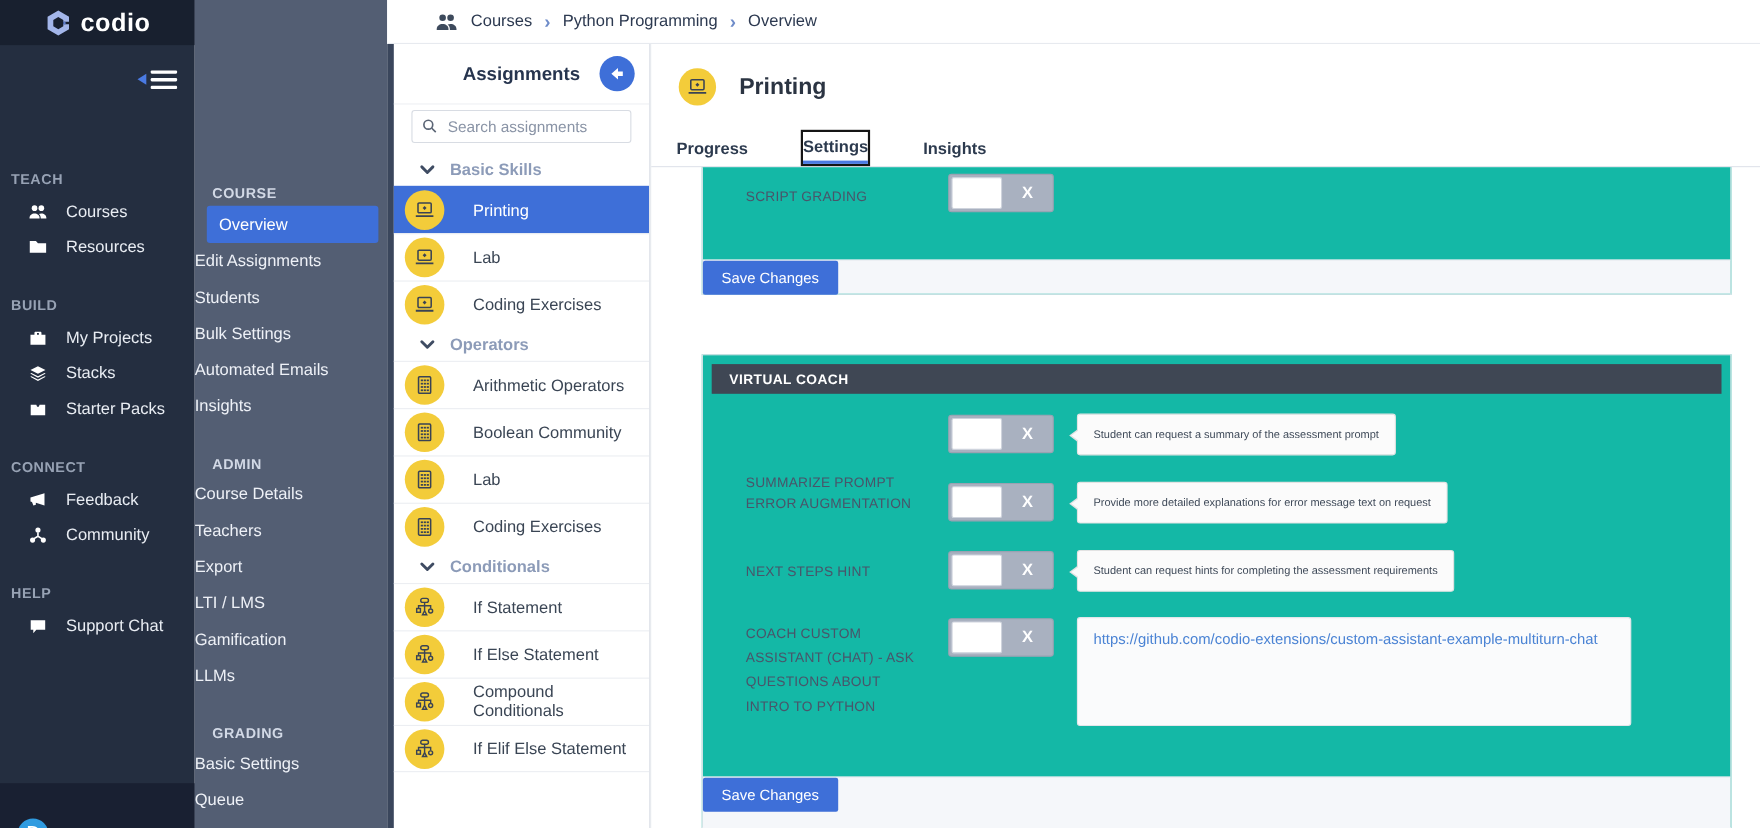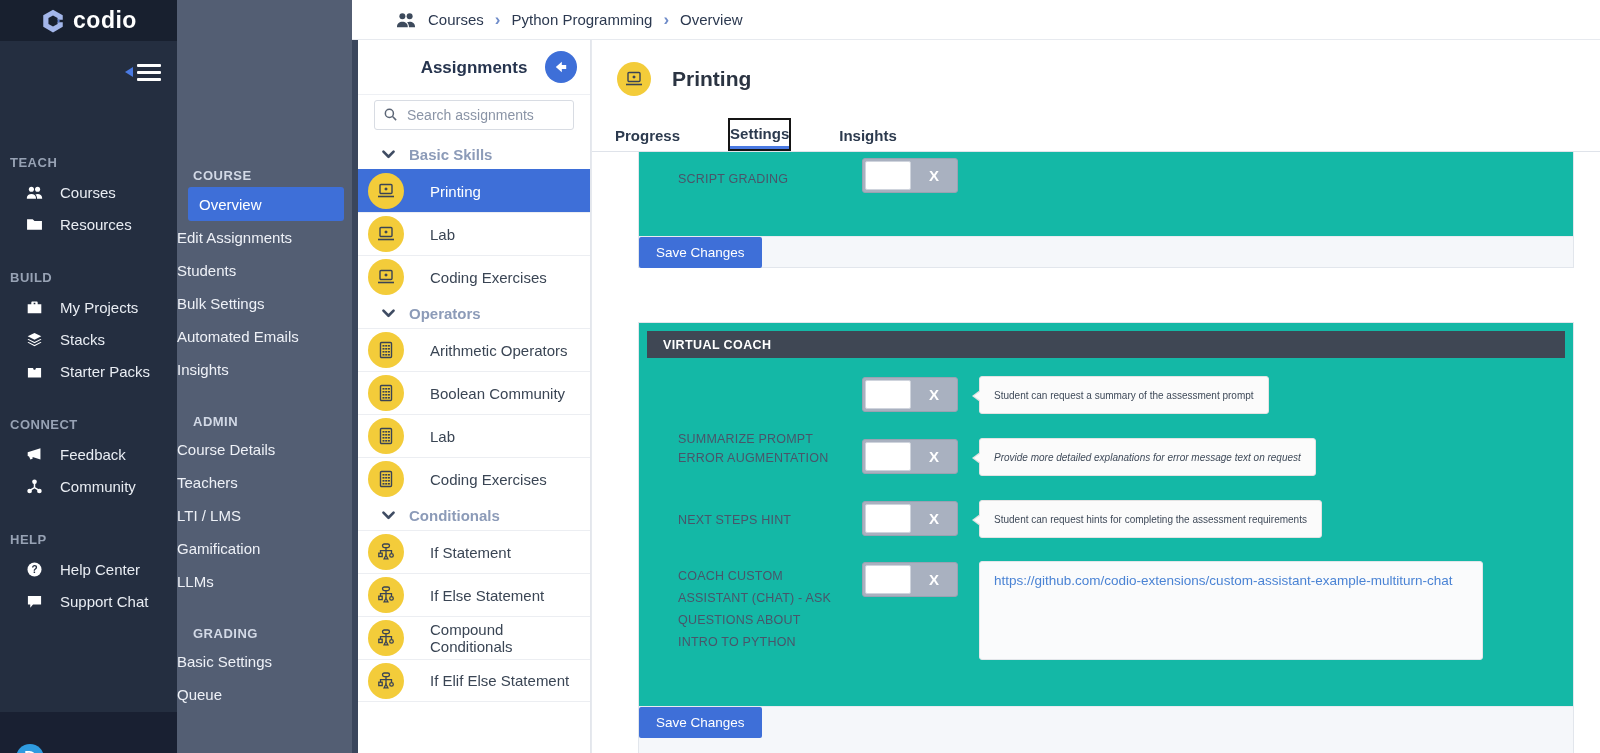--- a/index.html
+++ b/index.html
@@ -237,26 +237,20 @@
         <svg class="ic">
             <use href="#i-comm"></use>
           </svg>
         <span>Community</span>
       </div>
     </div>
     <div class="grp">
       <div class="s-label">HELP</div>
       <div class="item1">
         <svg class="ic">
-            <use href="#i-quest"></use>
-          </svg>
-        <span>Help Center</span>
-      </div>
-      <div class="item1">
-        <svg class="ic">
             <use href="#i-chat"></use>
           </svg>
         <span>Support Chat</span>
       </div>
     </div>
   </nav>
   <div class="userbar">
     <div class="avatar">D</div>
     <div class="uname">MSHAHBAR</div>
   </div>
@@ -270,20 +264,21 @@
       <div class="item2">Edit Assignments</div>
       <div class="item2">Students</div>
       <div class="item2">Bulk Settings</div>
       <div class="item2">Automated Emails</div>
       <div class="item2">Insights</div>
     </div>
     <div class="g-course">
       <div class="s-label">ADMIN</div>
       <div class="item2">Course Details</div>
       <div class="item2">Teachers</div>
+      <div class="item2">Export</div>
       <div class="item2">LTI / LMS</div>
       <div class="item2">Gamification</div>
       <div class="item2">LLMs</div>
     </div>
     <div class="g-course">
       <div class="s-label">GRADING</div>
       <div class="item2">Basic Settings</div>
       <div class="item2">Queue</div>
     </div>
   </nav>
@@ -462,21 +457,21 @@
       <span class="knob"></span>
       <span class="xg">X</span>
     </div>
     <div class="bubble" style="left:340px; top:53px;">Student can request a summary of the assessment prompt</div>
 
     <div class="fieldlabel" style="left:39px; top:124px; width:180px;">ERROR AUGMENTATION</div>
     <div class="toggle" style="left:223px; top:116px;">
       <span class="knob"></span>
       <span class="xg">X</span>
     </div>
-    <div class="bubble" style="left:340px; top:115px;font-style:italic;">Provide more detailed explanations for error message text on request</div>
+    <div class="bubble" style="left:340px; top:115px;">Provide more detailed explanations for error message text on request</div>
 
     <div class="fieldlabel" style="left:39px; top:186px; width:170px;">NEXT STEPS HINT</div>
     <div class="toggle" style="left:223px; top:178px;">
       <span class="knob"></span>
       <span class="xg">X</span>
     </div>
     <div class="bubble" style="left:340px; top:177px;">Student can request hints for completing the assessment requirements</div>
 
     <div class="fieldlabel" style="left:39px; top:242px; width:158px;">COACH CUSTOM ASSISTANT (CHAT) - ASK QUESTIONS ABOUT INTRO TO PYTHON</div>
     <div class="toggle" style="left:223px; top:239px;">

